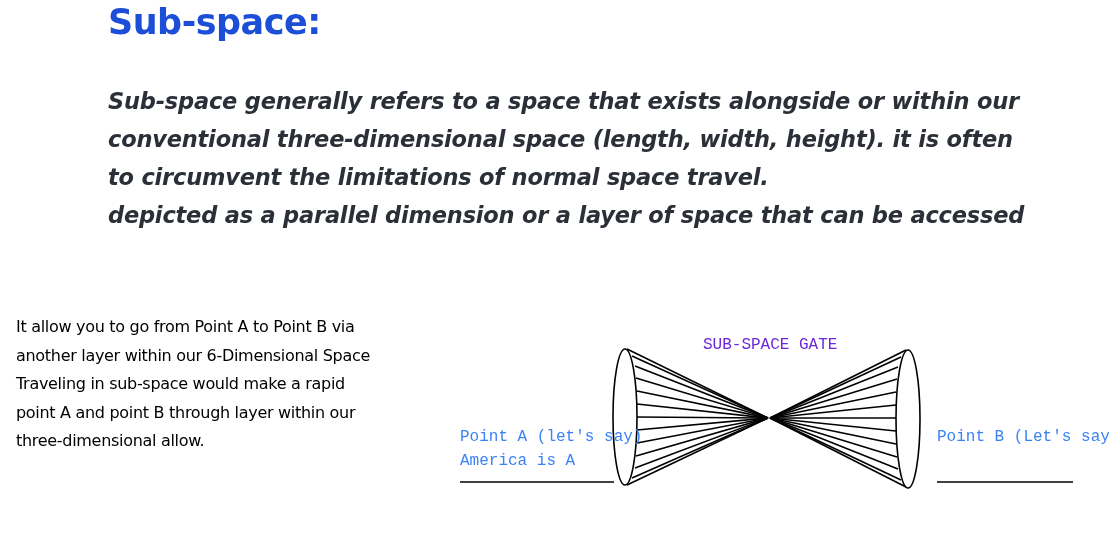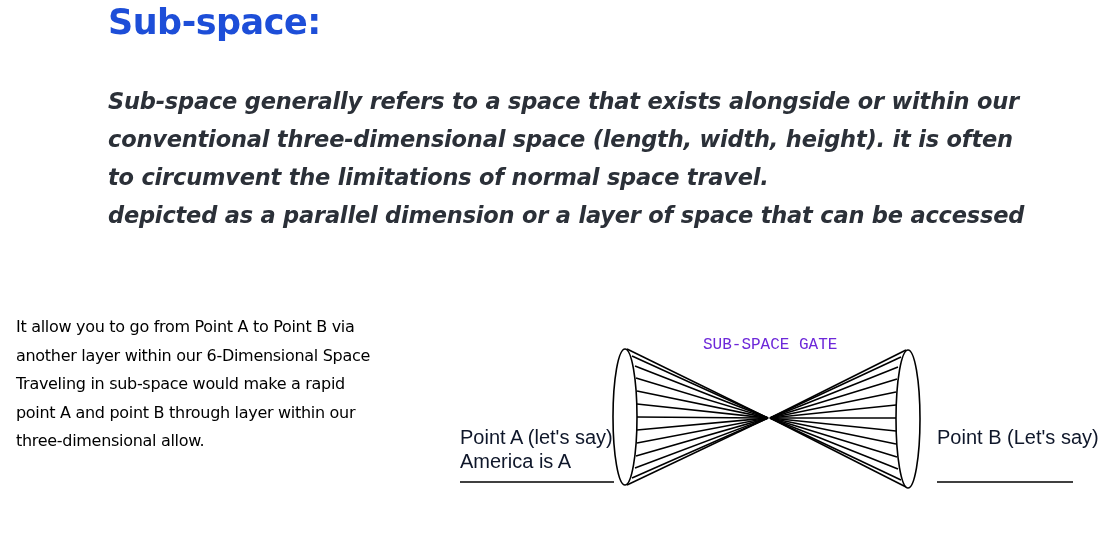--- a/index.html
+++ b/index.html
@@ -19,22 +19,22 @@
     }
     .definition span { display: block; white-space: nowrap; }
     .explanation {
       position: absolute; left: 16px; top: 313px; width: 440px;
       font-family: "DejaVu Sans", sans-serif;
       font-size: 16px; line-height: 28.6px; color: #000000; letter-spacing: -0.3px;
     }
     .explanation span { display: block; white-space: nowrap; }
     .diagram { position: absolute; left: 0; top: 0; width: 1109px; height: 540px; }
     .label {
-      position: absolute; font-family: Liberation Sans, sans-serif;
-      font-size: 20px; line-height: 24px; color: #0f172a;
+      position: absolute; font-family: Liberation Mono, monospace;
+      font-size: 16px; line-height: 24px; color: #3b82f6;
     }
     .label span { display: block; white-space: nowrap; }
     .gate-label {
       position: absolute; left: 703px; top: 336px;
       font-family: Liberation Mono, monospace; font-size: 16px; color: #6d28d9;
     }
   </style>
 </head>
 <body>
 

